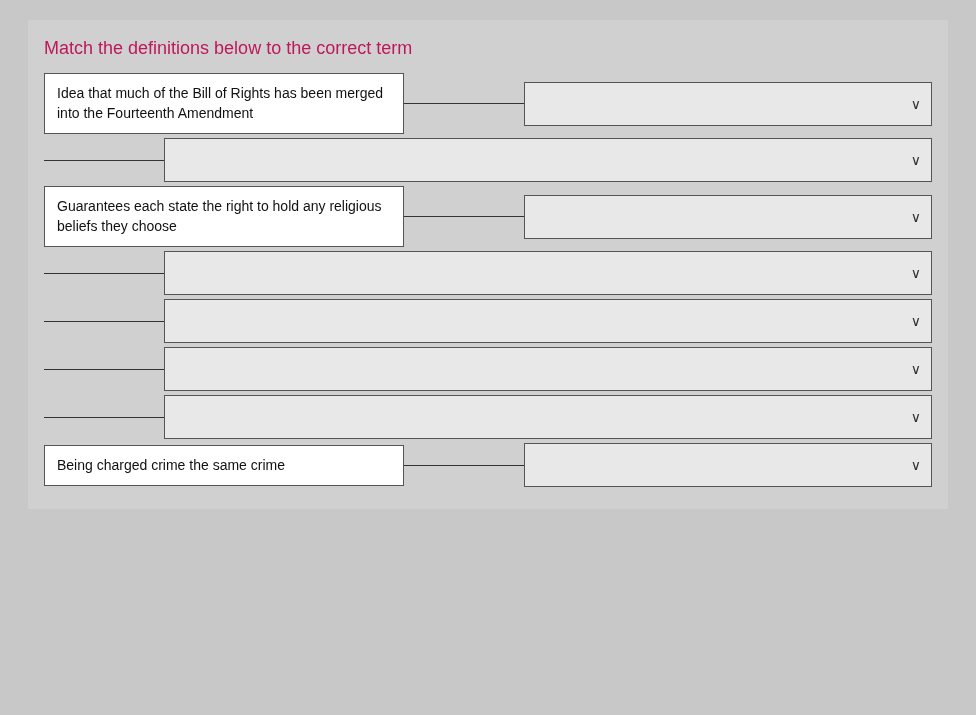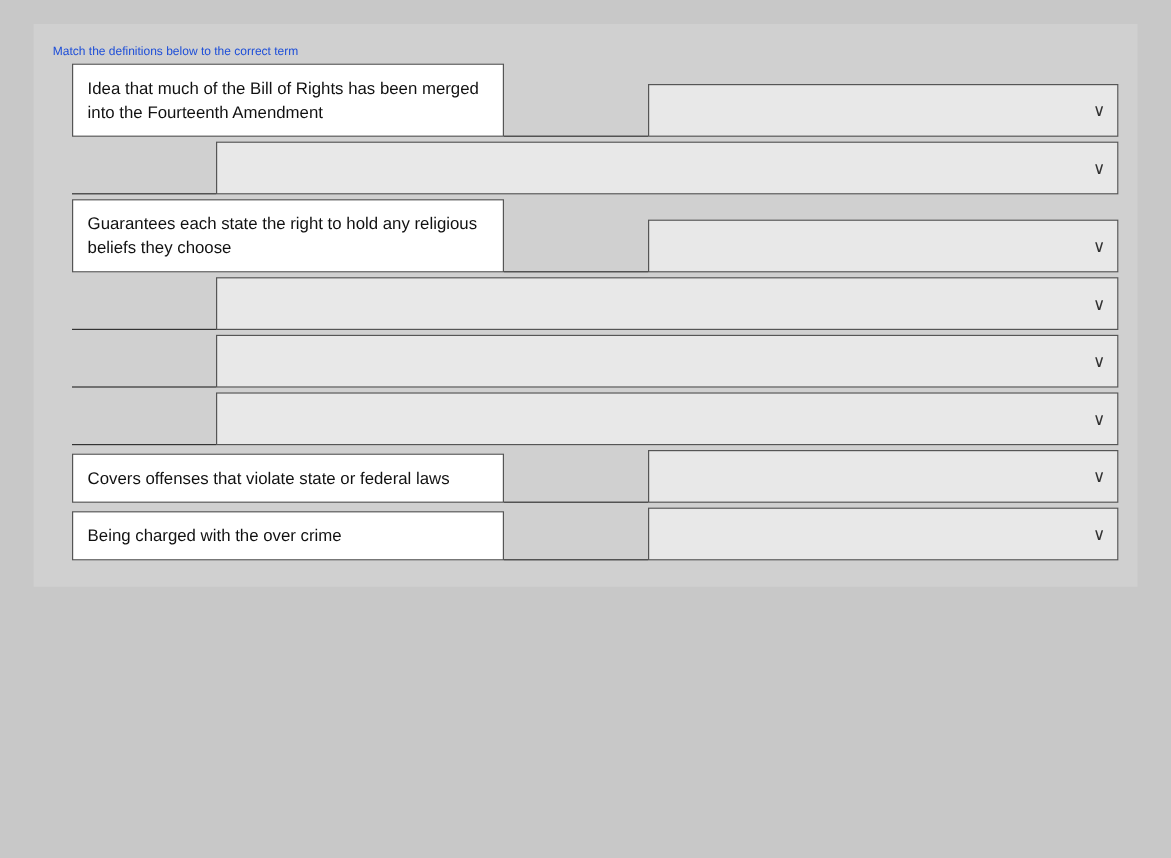--- a/index.html
+++ b/index.html
@@ -21,31 +21,30 @@
       padding: 20px;
     }
 
     .container {
       background: #d0d0d0;
       width: 920px;
       padding: 18px 16px;
     }
 
     .title {
-      font-size: 10px;
+      font-size: 18px;
+      margin-bottom: 14px;
+      font-weight: normal;
+      color: #be185d;
+    }
+
+    .match-row {
+      display: flex;
+      align-items: center;
       margin-bottom: 4px;
-      font-weight: normal;
-      color: #1d4ed8;
-    }
-
-    .match-row {
-      display: flex;
-      align-items: flex-end;
-      margin-bottom: 4px;
-      margin-left: 16px;
     }
 
     .definition-box {
       background: #ffffff;
       border: 1px solid #555;
       padding: 10px 12px;
       width: 360px;
       min-width: 360px;
       font-size: 14px;
       line-height: 1.4;
@@ -168,36 +167,33 @@
         <div class="connector-line"></div>
       </div>
       <div class="answer-box">
         <span class="chevron">∨</span>
         <select>
           <option value=""></option>
         </select>
       </div>
     </div>
       <div class="match-row">
+      <div class="connector">
+        <div class="connector-line"></div>
+      </div>
+      <div class="answer-box">
+        <span class="chevron">∨</span>
+        <select>
+          <option value=""></option>
+        </select>
+      </div>
+    </div>
+      <div class="match-row">
       <div class="definition-box">
-        <span>Covers offenses that violate state or federal laws</span>
-      </div>
-      <div class="connector">
-        <div class="connector-line"></div>
-      </div>
-      <div class="answer-box">
-        <span class="chevron">∨</span>
-        <select>
-          <option value=""></option>
-        </select>
-      </div>
-    </div>
-      <div class="match-row">
-      <div class="definition-box">
-        <span>Being charged with the over crime</span>
+        <span>Being charged crime the same crime</span>
       </div>
       <div class="connector">
         <div class="connector-line"></div>
       </div>
       <div class="answer-box">
         <span class="chevron">∨</span>
         <select>
           <option value=""></option>
         </select>
       </div>

